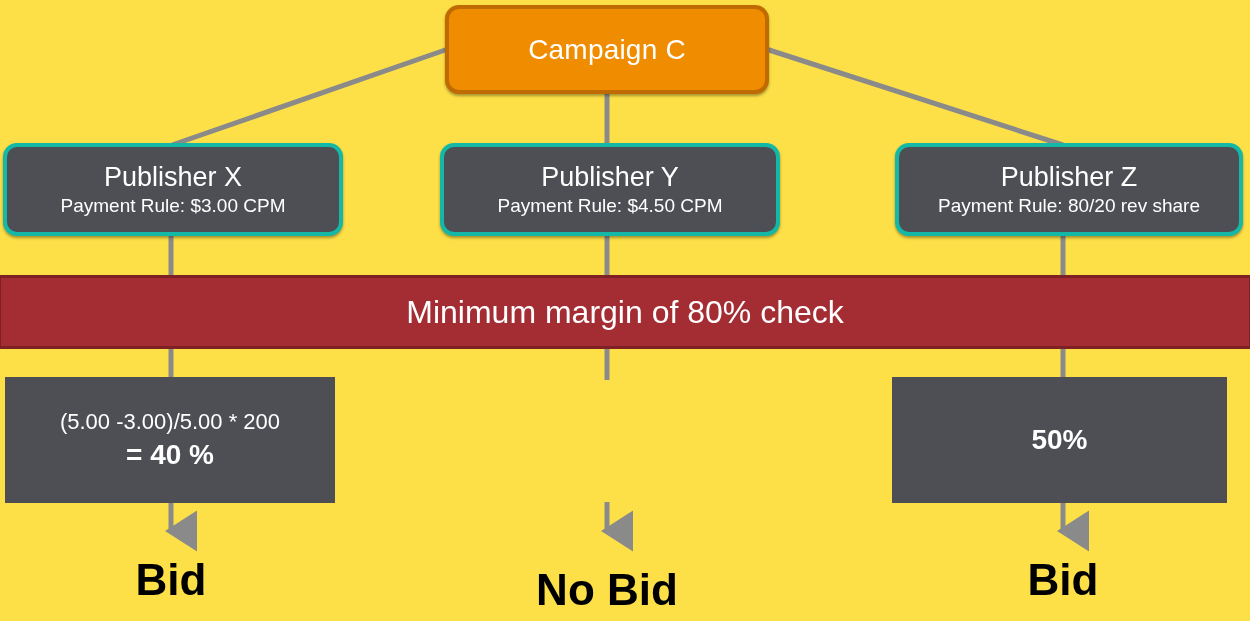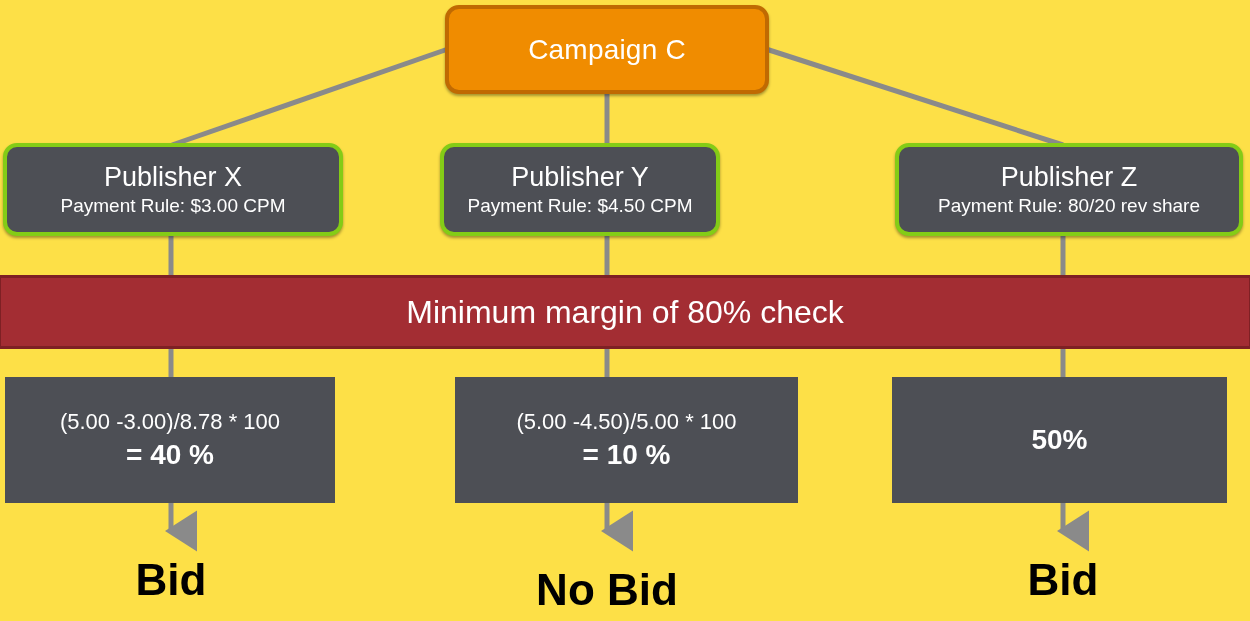--- a/index.html
+++ b/index.html
@@ -49,21 +49,21 @@
     font-size: 28px;
     letter-spacing: 0.2px;
   }
   .campaign .sub {
     font-size: 20px;
     margin-top: 2px;
   }
   
   .publisher {
     background: #4D4F55;
-    border: 4px solid #84cc16;
+    border: 4px solid #14b8a6;
     border-radius: 14px;
     box-shadow: 0 2px 3px rgba(0,0,0,0.35);
   }
   .publisher .title {
     font-size: 27px;
   }
   .publisher .sub {
     font-size: 19px;
     margin-top: 3px;
   }
@@ -137,43 +137,39 @@
 
   <div class="node campaign" style="left:445px; top:5px; width:324px; height:89px;">
     <div class="title">Campaign C</div>
   </div>
 
   <div class="node publisher" style="left:3px; top:143px; width:340px; height:93px;">
     <div class="title">Publisher X</div>
     <div class="sub">Payment Rule: $3.00 CPM</div>
   </div>
 
-  <div class="node publisher" style="left:440px; top:143px; width:280px; height:93px;">
+  <div class="node publisher" style="left:440px; top:143px; width:340px; height:93px;">
     <div class="title">Publisher Y</div>
     <div class="sub">Payment Rule: $4.50 CPM</div>
   </div>
 
   <div class="node publisher" style="left:895px; top:143px; width:348px; height:93px;">
     <div class="title">Publisher Z</div>
     <div class="sub">Payment Rule: 80/20 rev share</div>
   </div>
 
   <div class="banner" style="left:-2px; top:275px; width:1254px; height:74px;">
     <span>Minimum margin of 80% check</span>
   </div>
 
   <div class="calc" style="left:5px; top:377px; width:330px; height:126px;">
-    <div class="l1">(5.00 -3.00)/8.78 * 100</div>
+    <div class="l1">(5.00 -3.00)/5.00 * 200</div>
     <div class="l2">= 40 %</div>
   </div>
 
-  <div class="calc" style="left:455px; top:377px; width:343px; height:126px;">
-    <div class="l1">(5.00 -4.50)/5.00 * 100</div>
-    <div class="l2">= 10 %</div>
-  </div>
 
   <div class="calc single" style="left:892px; top:377px; width:335px; height:126px;">
     <div class="l2">50%</div>
   </div>
 
   <div class="outcome" style="left:21px; top:558px; width:300px;">
     <span>Bid</span>
   </div>
 
   <div class="outcome" style="left:457px; top:568px; width:300px;">

